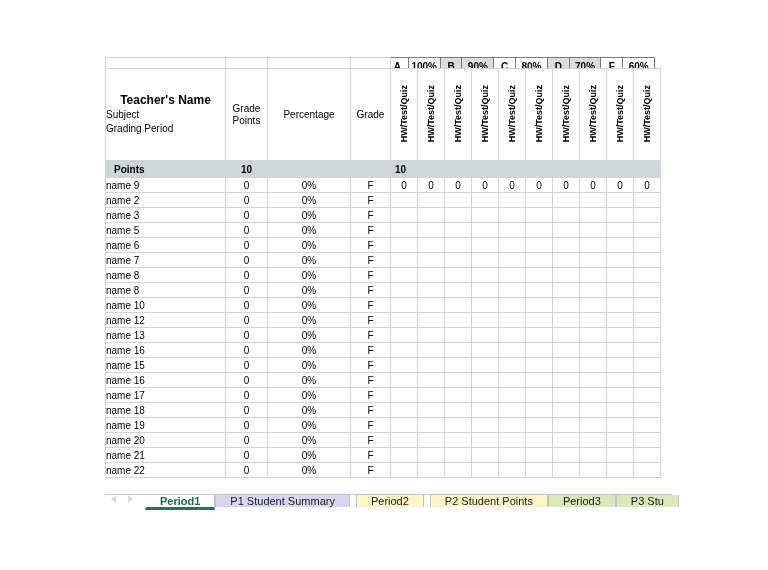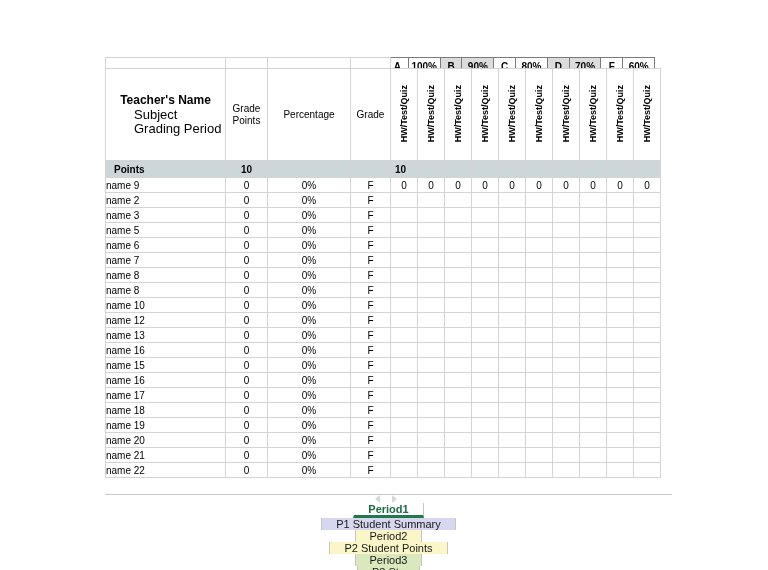--- a/index.html
+++ b/index.html
@@ -81,21 +81,21 @@
     padding: 0 0 0 10px;
     line-height: 14px;
   }
   .teacher-name {
     font-size: 12px;
     font-weight: bold;
     display: block;
     padding-bottom: 1px;
     text-align: center;
   }
-  .teacher-sub { font-size: 13px; display: block; margin-left: 28px; }
+  .teacher-sub { font-size: 10px; display: block; }
 
   .head-center {
     text-align: center;
     font-size: 10px;
     line-height: 12px;
   }
 
   
   .hw-head {
     text-align: center;
@@ -132,24 +132,23 @@
   .blue   { color: #3b3bc4; }
 
   
   .tabbar {
     position: absolute;
     left: 105px;
     top: 494px;
     width: 567px;
     height: 24px;
     display: flex;
-    align-items: center;
+    align-items: flex-start;
     border-top: 1px solid #c8c8c8;
     box-sizing: border-box;
-    flex-direction: column;
   }
   .navgrp {
     display: flex;
     align-items: center;
     gap: 12px;
     padding: 0 12px 0 6px;
   }
   .navarrow {
     width: 0; height: 0;
     border-top: 4px solid transparent;
@@ -173,21 +172,21 @@
   }
   .tab.active {
     background: #ffffff;
     color: #1d6b3f;
     font-weight: bold;
     border-bottom: 3px solid #21784a;
     border-left: 1px solid #ffffff;
     border-right: 1px solid #c4c4c4;
   }
   .tab-lavender { background: #d7d7f0; }
-  .tab-yellow   { background: #fbf6c8; }
+  .tab-yellow   { background: #fbf6c8; margin-left: 6px; }
   .tab-green    { background: #d9e8bd; }
 </style>
 </head>
 <body>
 
 <div id="sheet">
 
   <div class="grade-scale">
       <div class="gs-cell gs-letter">A</div>
       <div class="gs-cell gs-pct">100%</div>

